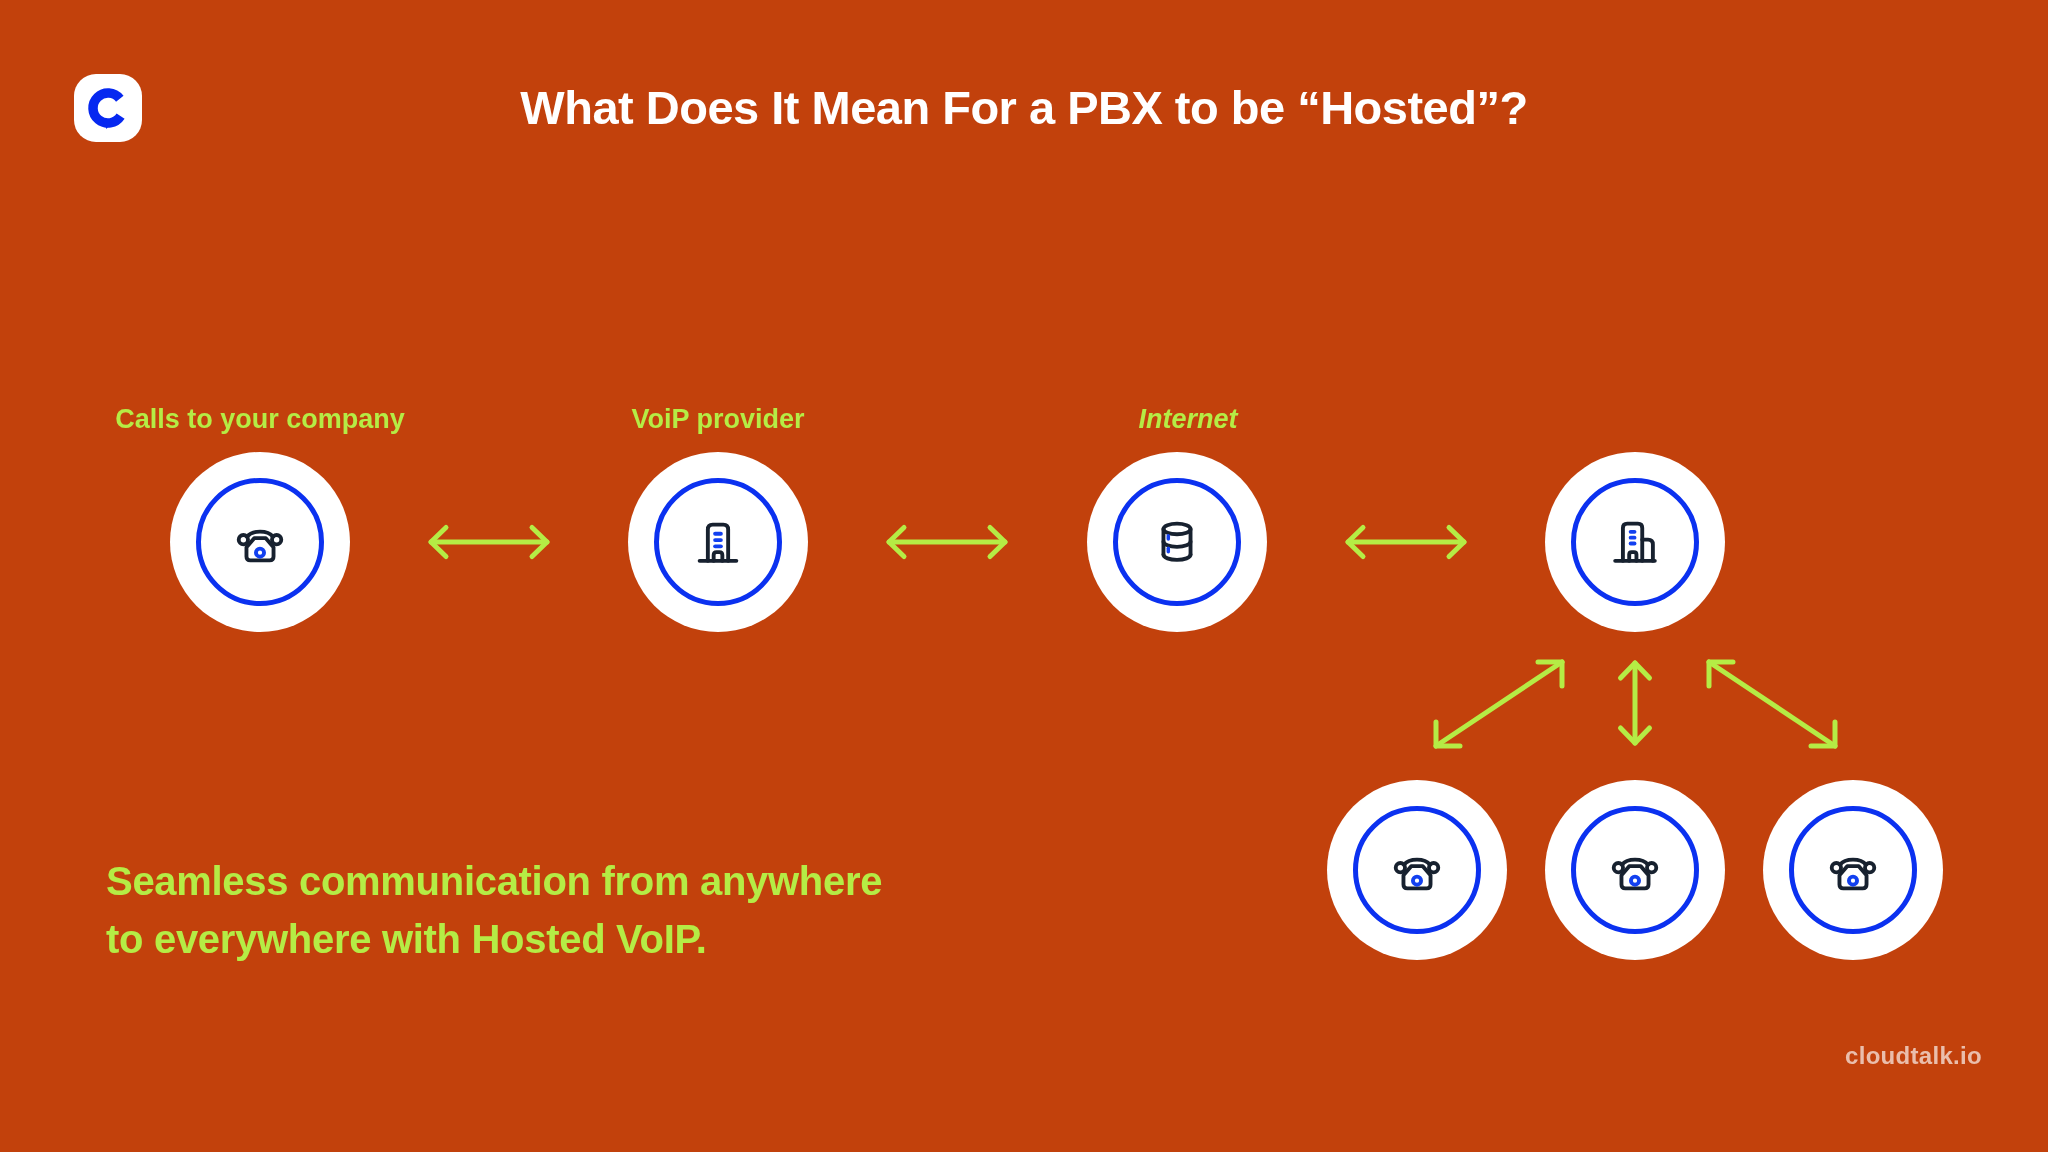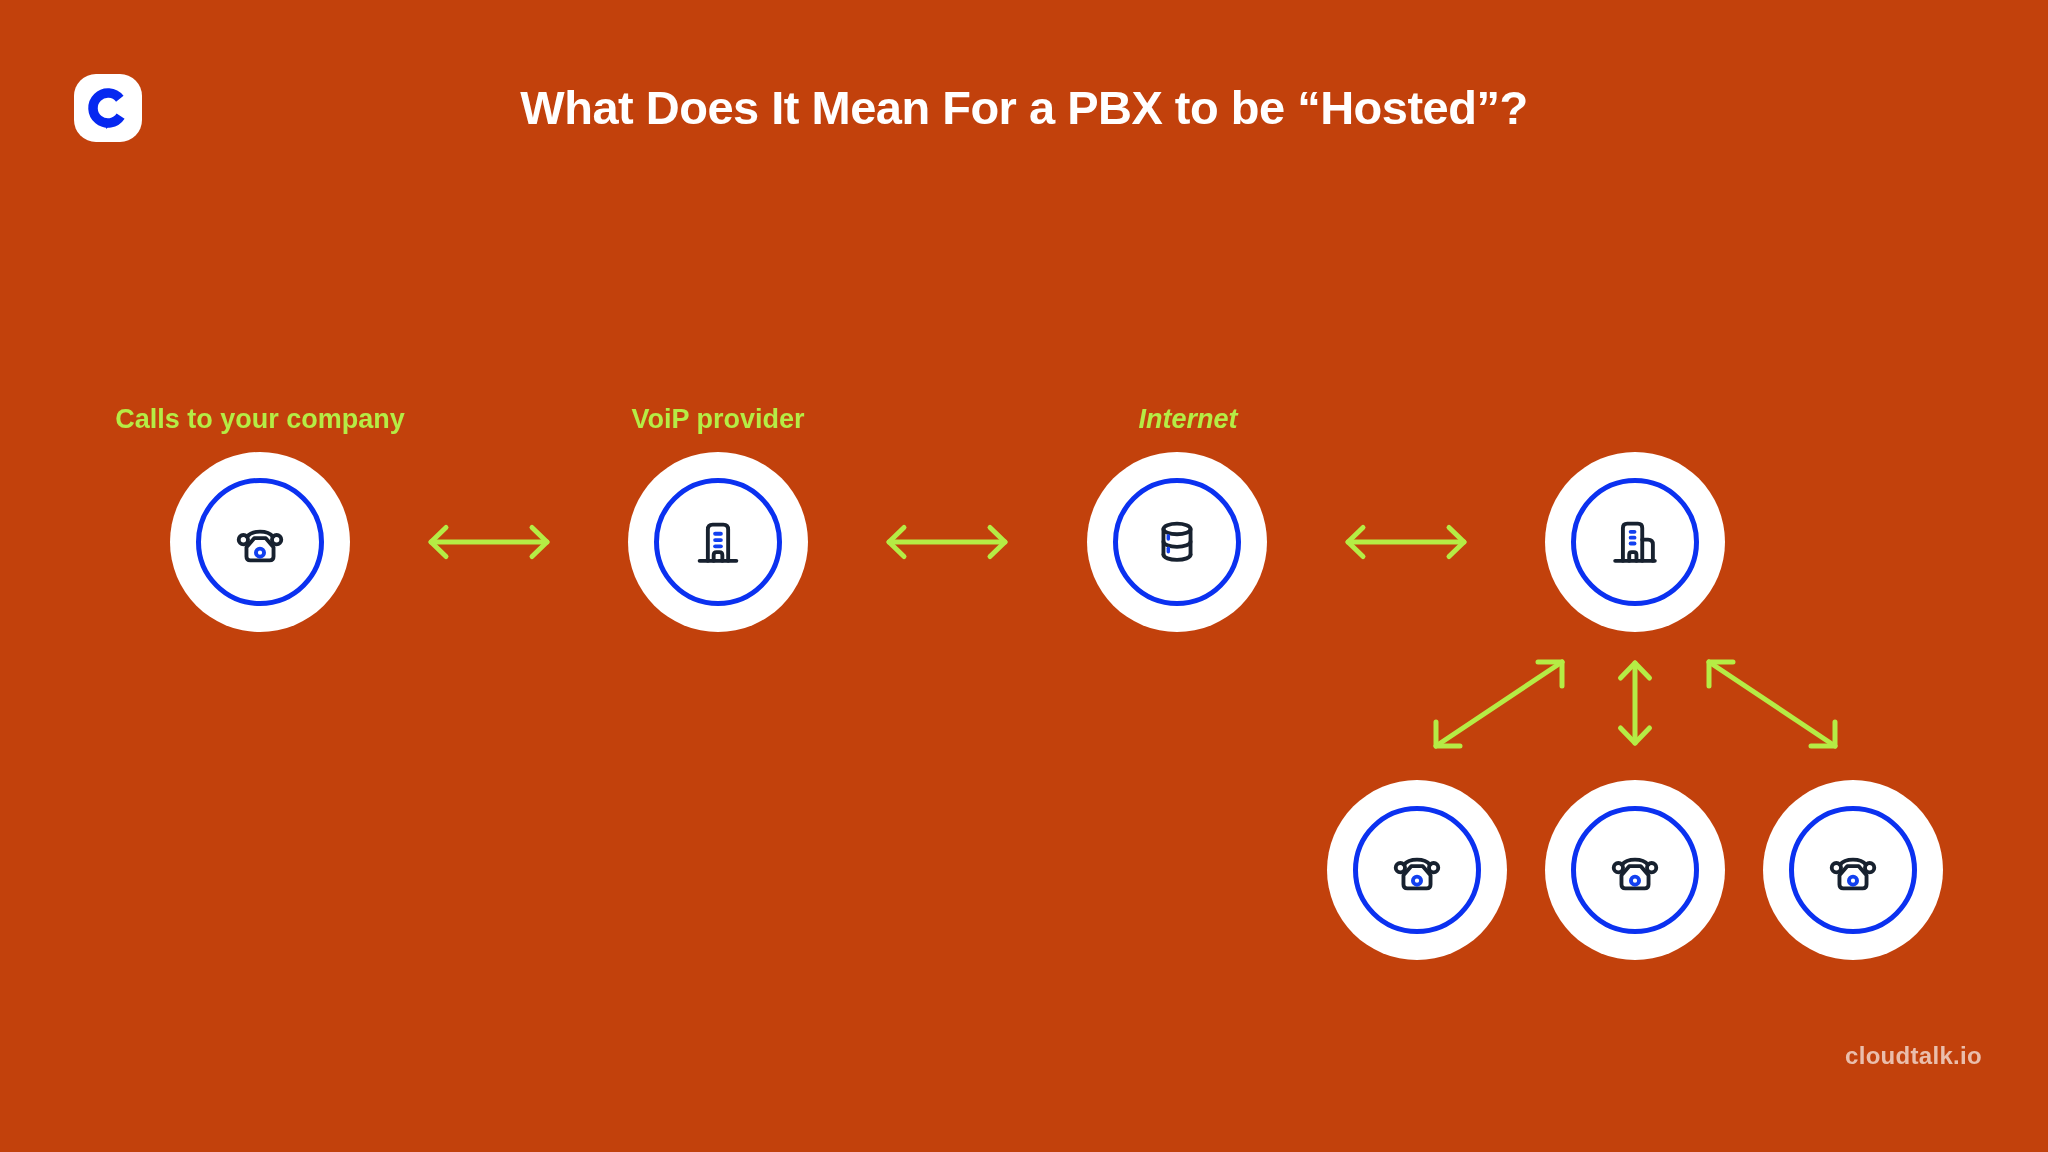--- a/index.html
+++ b/index.html
@@ -211,16 +211,20 @@
       <g fill="none" stroke="#17212F" stroke-width="4" stroke-linecap="round" stroke-linejoin="round">
         <path d="M16.5 24.5 C22 17.5, 38 17.5, 43.5 24.5"></path>
         <circle cx="12.8" cy="27.6" r="4.8"></circle>
         <circle cx="47.2" cy="27.6" r="4.8"></circle>
         <path d="M24 26 L36 26 L44 35.5 L44 45 Q44 49 40 49 L20 49 Q16 49 16 45 L16 35.5 Z"></path>
       </g>
       <circle cx="30" cy="41" r="4.2" fill="#ffffff" stroke="#1240F0" stroke-width="4"></circle>
     </svg>
   </div>
 
+  <div class="tagline">
+    <div>Seamless communication from anywhere</div>
+    <div>to everywhere with Hosted VoIP.</div>
+  </div>
 
   <div class="footer">cloudtalk.io</div>
 
 </div>
 
 </body></html>

